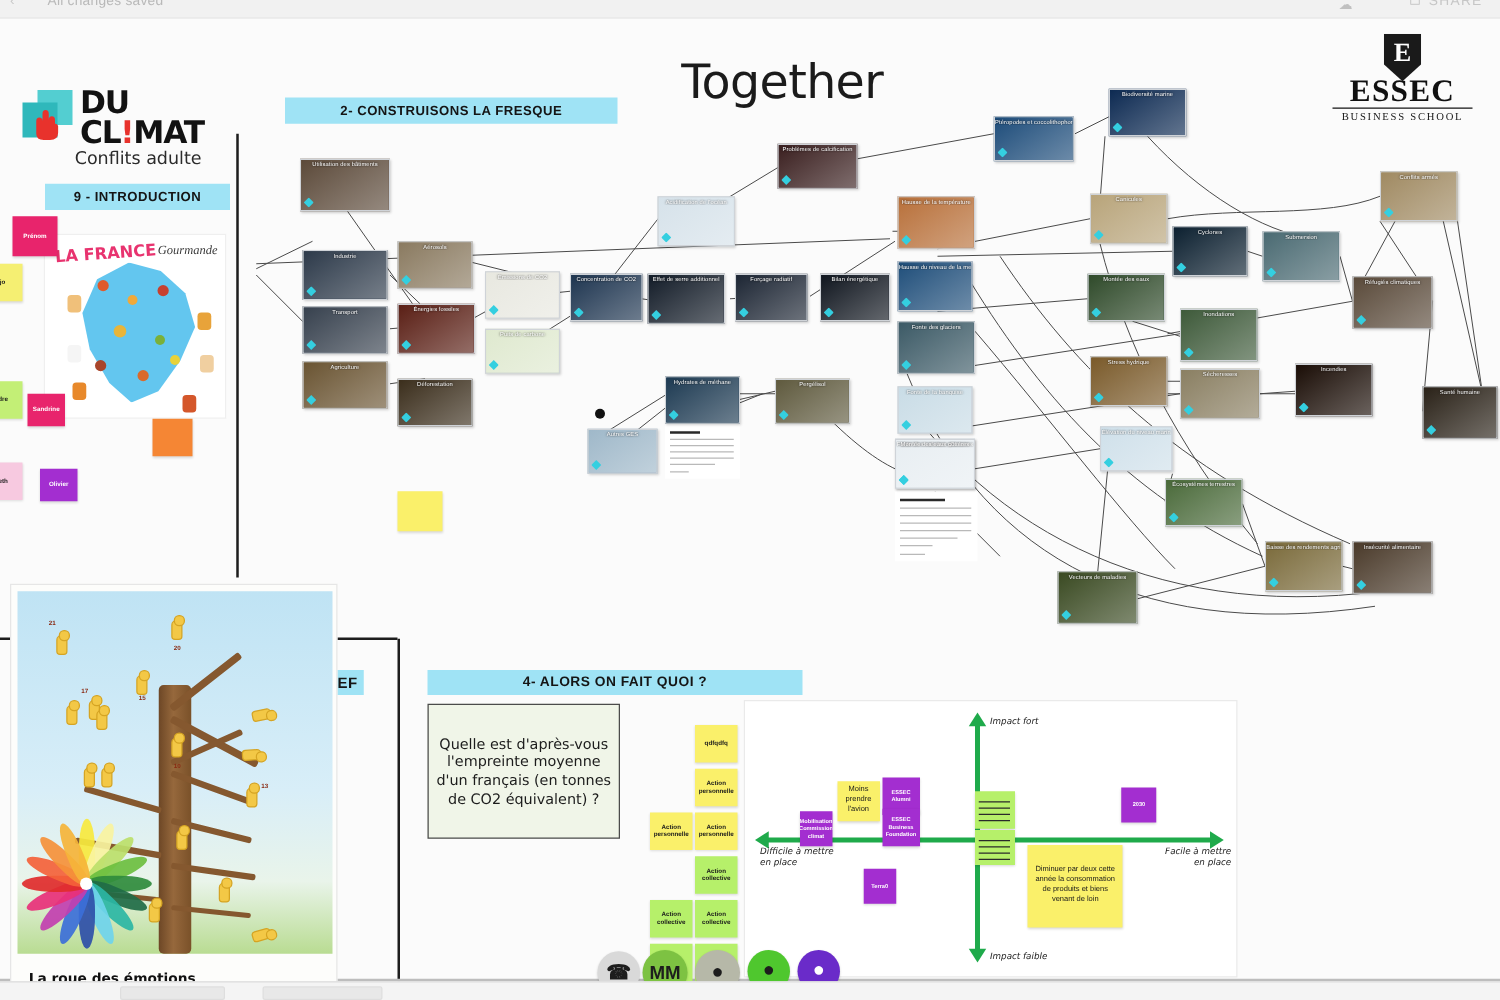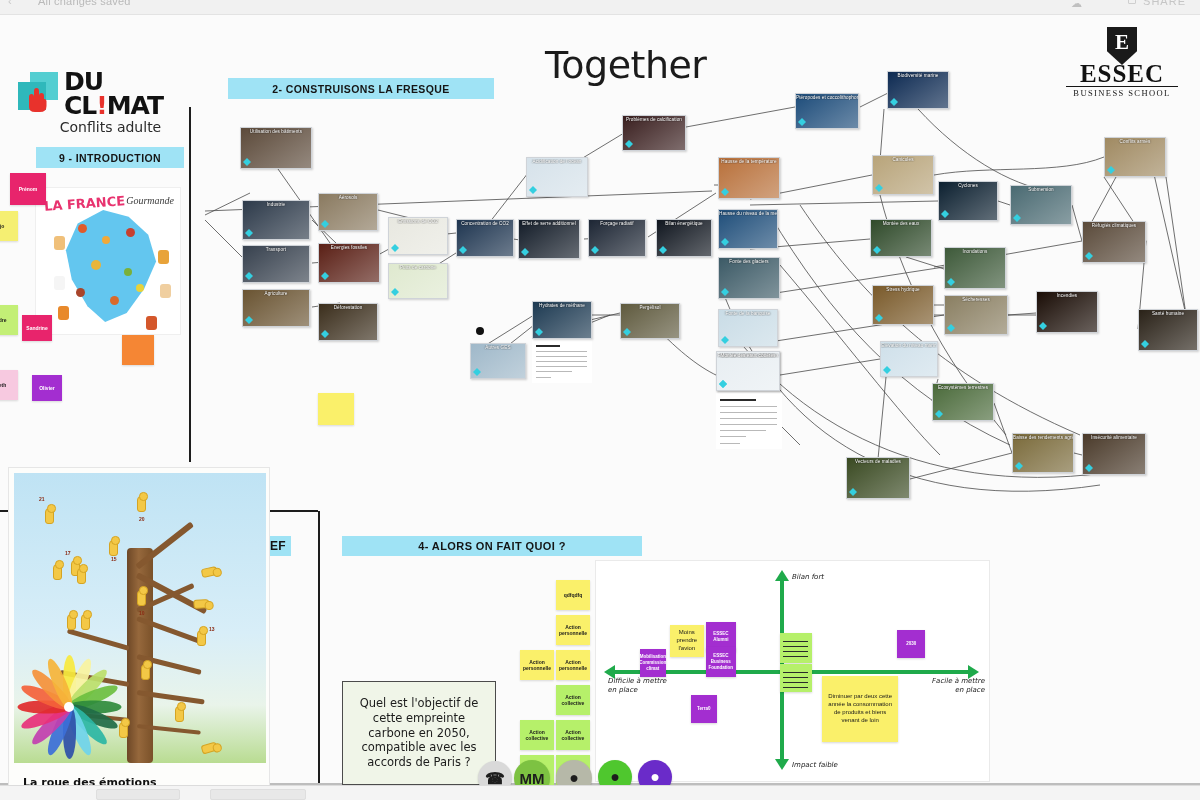--- a/index.html
+++ b/index.html
@@ -688,21 +688,21 @@
         <div class="c-img" style="background: linear-gradient(145deg, rgb(232, 238, 242), rgba(255, 255, 255, 0.35)), rgb(232, 238, 242);"></div>
         <div class="c-label">Montée des eaux côtières</div>
         <div class="c-badge"></div>
       </div>
     </div>
 
   <div style="position:absolute; left:476px; top:312px; width:8px; height:8px; background:#111; border-radius:50%;"></div>
 
   <div class="sticky" style="left:318px; top:378px; width:36px; height:32px; background:#faf06a;"></div>
 
-  <div class="qbox" style="left:342px; top:666px; width:154px; height:104px;">Quel est l'objectif de cette empreinte carbone en 2050, compatible avec les accords de Paris ?</div>
+  <div class="qbox" style="left:342px; top:548px; width:154px; height:108px;">Quelle est d'après-vous l'empreinte moyenne d'un français (en tonnes de CO2 équivalent) ?</div>
 
   <div id="action-notes">
       <div class="sticky" style="left: 556px; top: 565px; width: 34px; height: 30px; background: rgb(250, 240, 106);">qdfqdfq</div>
       <div class="sticky" style="left: 556px; top: 600px; width: 34px; height: 30px; background: rgb(250, 240, 106);">Action personnelle</div>
       <div class="sticky" style="left: 520px; top: 635px; width: 34px; height: 30px; background: rgb(250, 240, 106);">Action personnelle</div>
       <div class="sticky" style="left: 556px; top: 635px; width: 34px; height: 30px; background: rgb(250, 240, 106);">Action personnelle</div>
       <div class="sticky" style="left: 556px; top: 670px; width: 34px; height: 30px; background: rgb(182, 240, 106);">Action collective</div>
       <div class="sticky" style="left: 520px; top: 705px; width: 34px; height: 30px; background: rgb(182, 240, 106);">Action collective</div>
       <div class="sticky" style="left: 556px; top: 705px; width: 34px; height: 30px; background: rgb(182, 240, 106);">Action collective</div>
       <div class="sticky" style="left: 520px; top: 740px; width: 34px; height: 30px; background: rgb(182, 240, 106);">Action collective</div>
@@ -711,21 +711,21 @@
 
   <div id="matrix">
     <div class="axis axis-h" style="left:16px; top:109px; width:362px;"></div>
     <div class="axis axis-v" style="left:184px; top:18px; height:186px;"></div>
 
     <div class="arrow" style="left:8px; top:104px; border-top:7px solid transparent; border-bottom:7px solid transparent; border-right:11px solid #1faa4b;"></div>
     <div class="arrow" style="left:372px; top:104px; border-top:7px solid transparent; border-bottom:7px solid transparent; border-left:11px solid #1faa4b;"></div>
     <div class="arrow" style="left:179px; top:9px; border-left:7px solid transparent; border-right:7px solid transparent; border-bottom:11px solid #1faa4b;"></div>
     <div class="arrow" style="left:179px; top:198px; border-left:7px solid transparent; border-right:7px solid transparent; border-top:11px solid #1faa4b;"></div>
 
-    <div class="axlabel" style="left:196px; top:12px;">Bilan fort</div>
+    <div class="axlabel" style="left:196px; top:12px;">Impact fort</div>
     <div class="axlabel" style="left:196px; top:200px;">Impact faible</div>
     <div class="axlabel" style="left:12px; top:116px; width:62px;">Difficile à mettre en place</div>
     <div class="axlabel" style="right:4px; top:116px; width:60px; text-align:right;">Facile à mettre en place</div>
 
     <div id="matrix-points">
         <div class="mnote purple" style="left: 43.8px; top: 87.8px; width: 26px; height: 28px; background: rgb(163, 46, 208);">Mobilisation Commission climat</div>
         <div class="mnote yellow" style="left: 73.8px; top: 63.72px; width: 34px; height: 32px; background: rgb(250, 240, 106);">Moins prendre l'avion</div>
         <div class="mnote purple" style="left: 109.8px; top: 61.04px; width: 30px; height: 30px; background: rgb(163, 46, 208);">ESSEC Alumni</div>
         <div class="mnote purple" style="left: 109.8px; top: 85.88px; width: 30px; height: 30px; background: rgb(163, 46, 208);">ESSEC Business Foundation</div>
         <div class="mnote purple" style="left: 94.8px; top: 133.8px; width: 26px; height: 28px; background: rgb(163, 46, 208);">Terra0</div>

